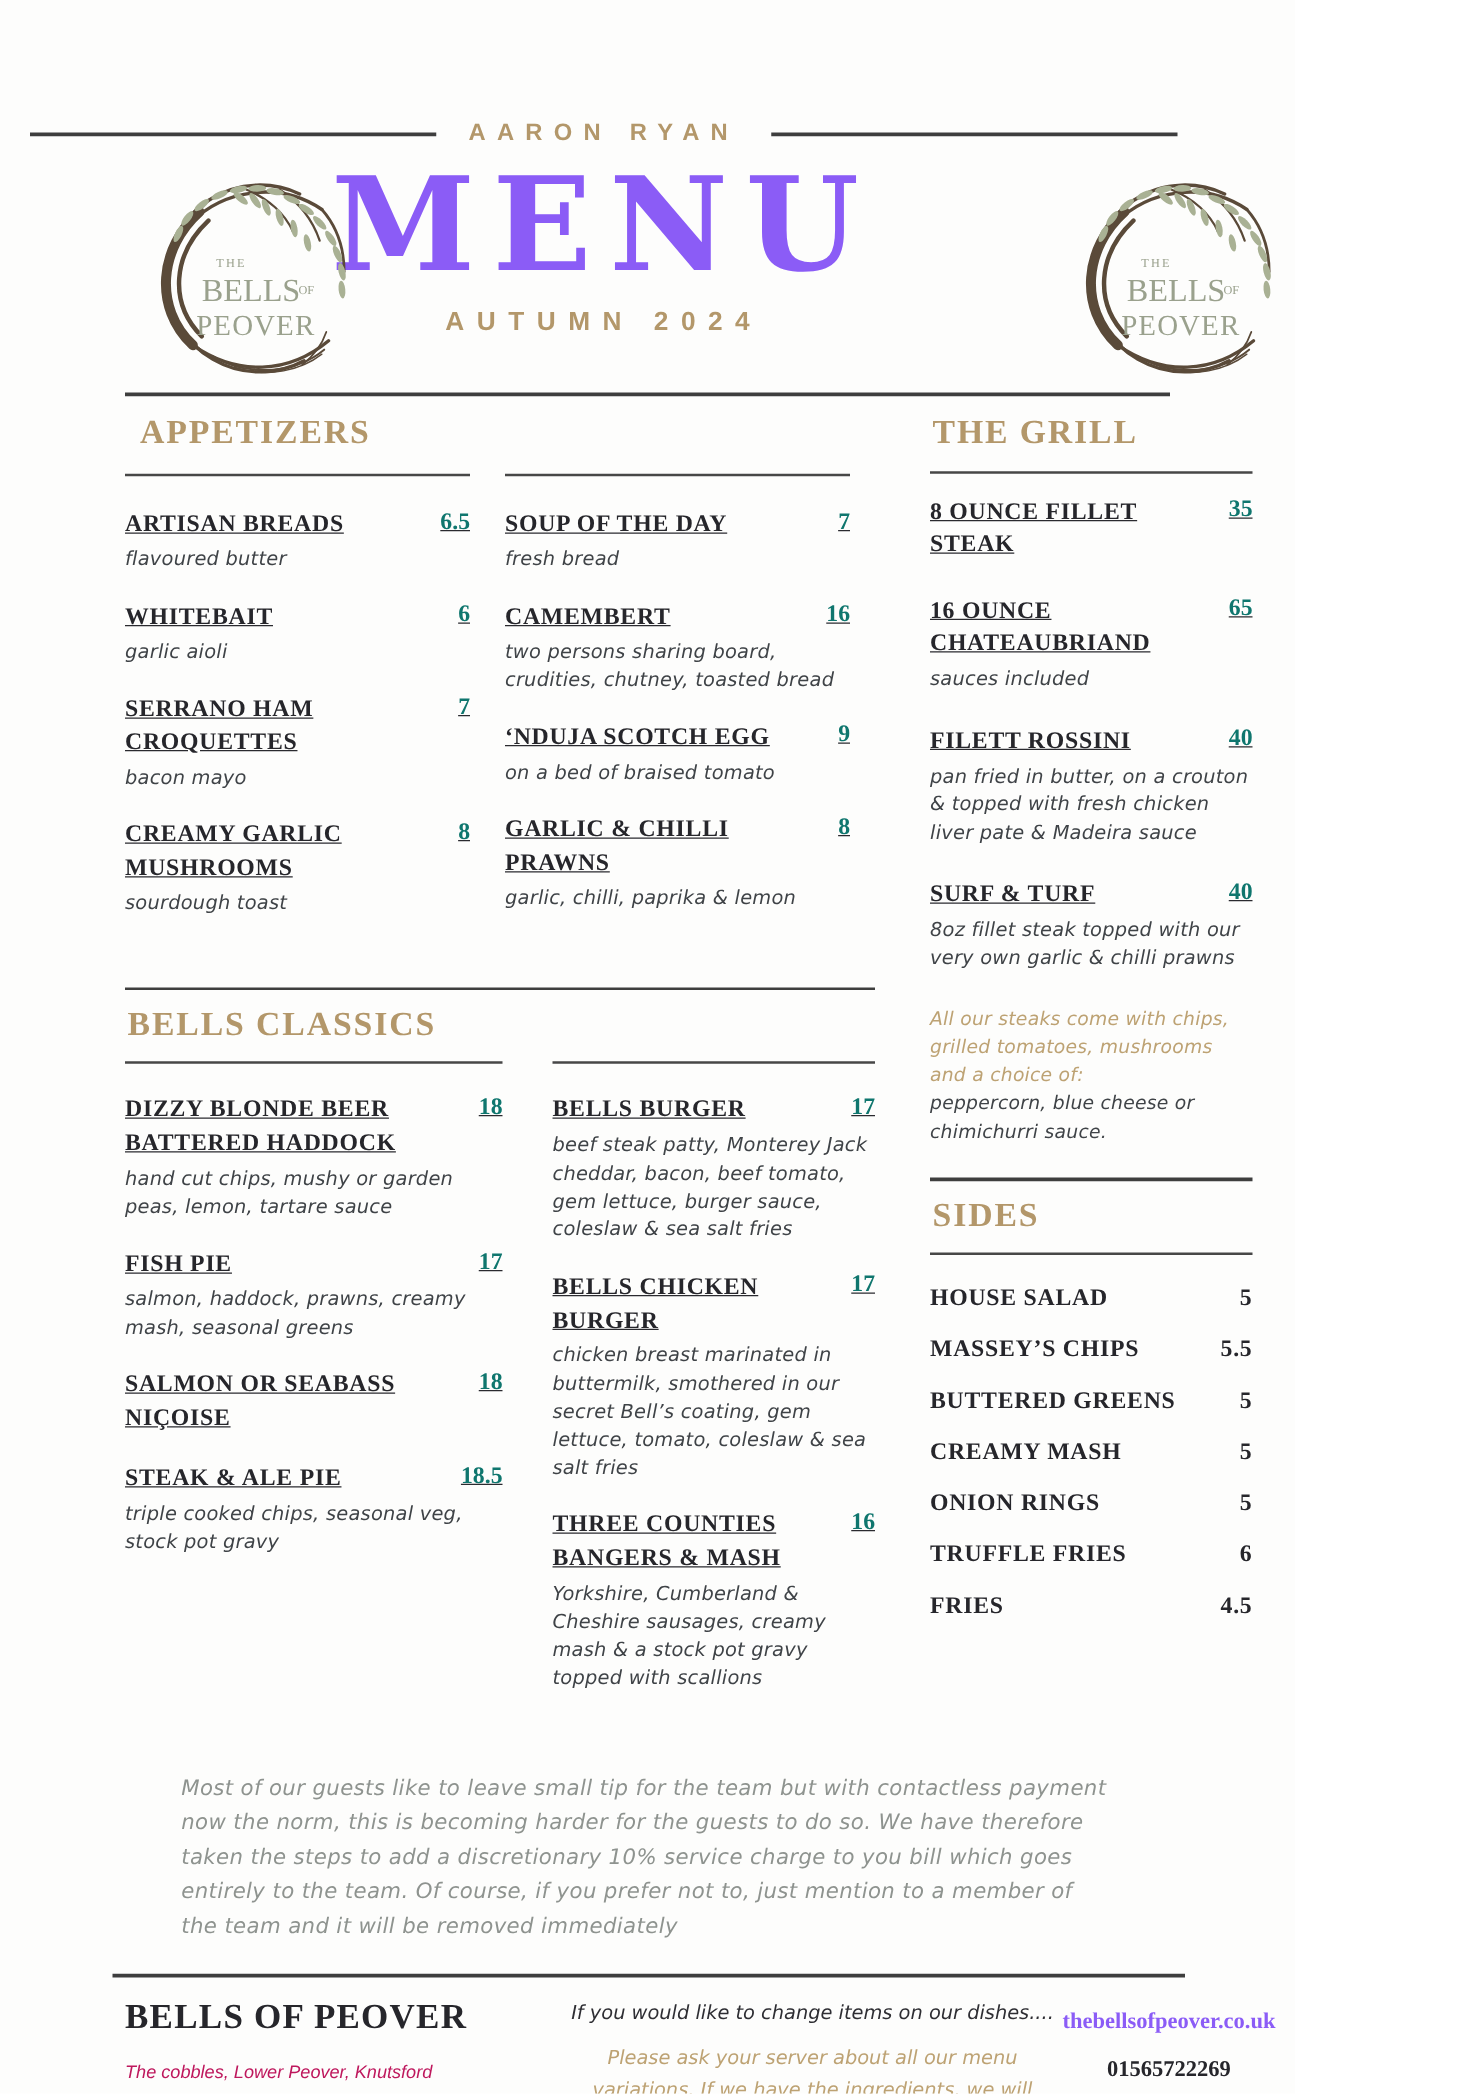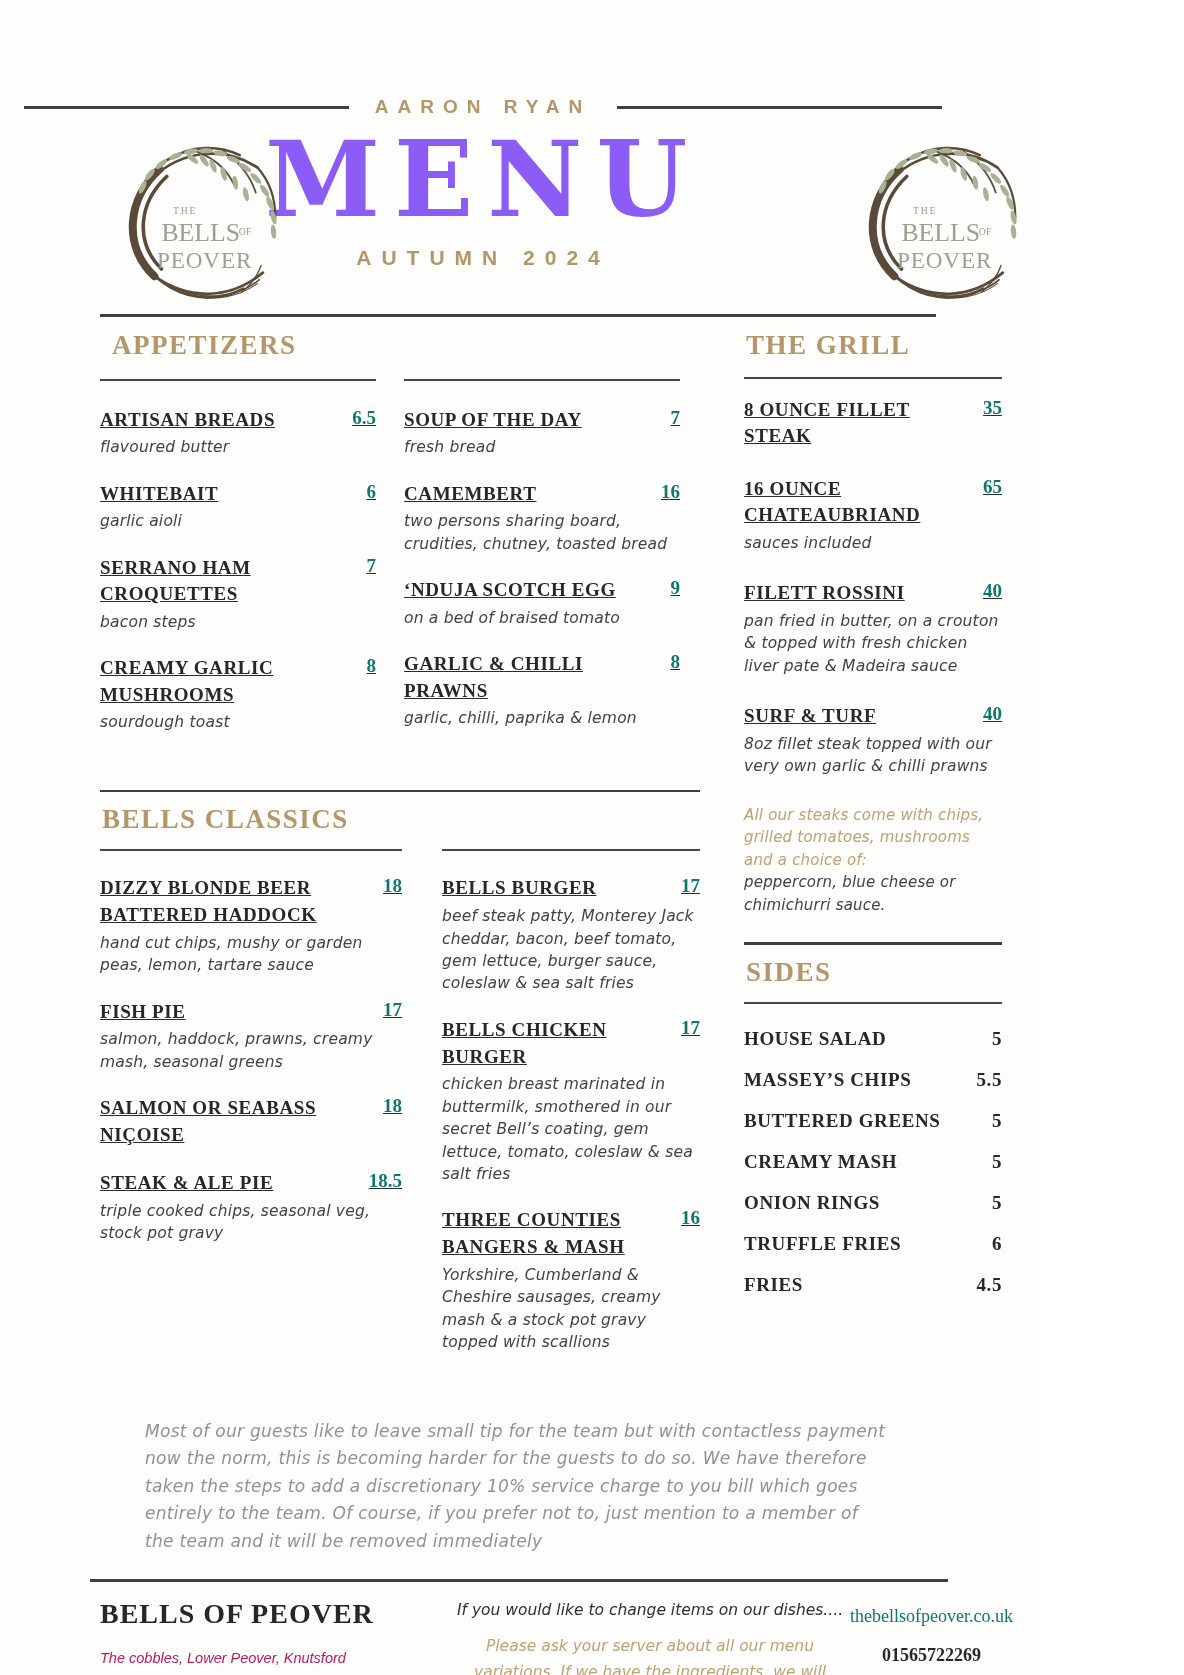--- a/index.html
+++ b/index.html
@@ -76,21 +76,21 @@
   .rule-footer { margin:24px 88px 0 90px; height:3px; }
   .footer { display:grid; grid-template-columns:350px 400px 1fr; padding:16px 90px 0 100px; }
   .footer-name { font-family:"Liberation Serif", serif; font-size:28px; font-weight:600;
                  letter-spacing:1px; color:#26262b; }
   .footer-address { margin-top:16px; font-family:"Liberation Sans", sans-serif; font-size:14.5px;
                     line-height:1.75; color:#be185d; font-style:italic; }
   .footer-center { text-align:center; }
   .footer-center-dark { font-style:italic; font-size:15.5px; line-height:1.6; color:#2e2e33; }
   .footer-center-gold { margin-top:10px; font-style:italic; font-size:15.5px; line-height:1.7; color:#bda273; }
   .footer-right { text-align:center; padding-top:8px; }
-  .footer-website { font-family:"Liberation Serif", serif; font-size:18px; font-weight:400; color:#0f766e; }
+  .footer-website { font-family:"Liberation Serif", serif; font-size:18px; font-weight:700; color:#8b5cf6; }
   .footer-phone { margin-top:18px; font-family:"Liberation Serif", serif; font-size:18px; font-weight:600; color:#26262b; }
 
   .svg-defs { position:absolute; width:0; height:0; overflow:hidden; }
 </style>
 </head>
 <body>
 
 <div class="page">
 
   <svg class="svg-defs" aria-hidden="true">
@@ -181,21 +181,21 @@
                     <span class="item-name">WHITEBAIT</span>
                     <span class="item-price">6</span>
                   </div>
                 <div class="item-desc">garlic aioli</div>
               </div>
               <div class="item">
                 <div class="item-head">
                     <span class="item-name">SERRANO HAM CROQUETTES</span>
                     <span class="item-price">7</span>
                   </div>
-                <div class="item-desc">bacon steps</div>
+                <div class="item-desc">bacon mayo</div>
               </div>
               <div class="item">
                 <div class="item-head">
                     <span class="item-name">CREAMY GARLIC MUSHROOMS</span>
                     <span class="item-price">8</span>
                   </div>
                 <div class="item-desc">sourdough toast</div>
               </div>
             </div>
           </div>

